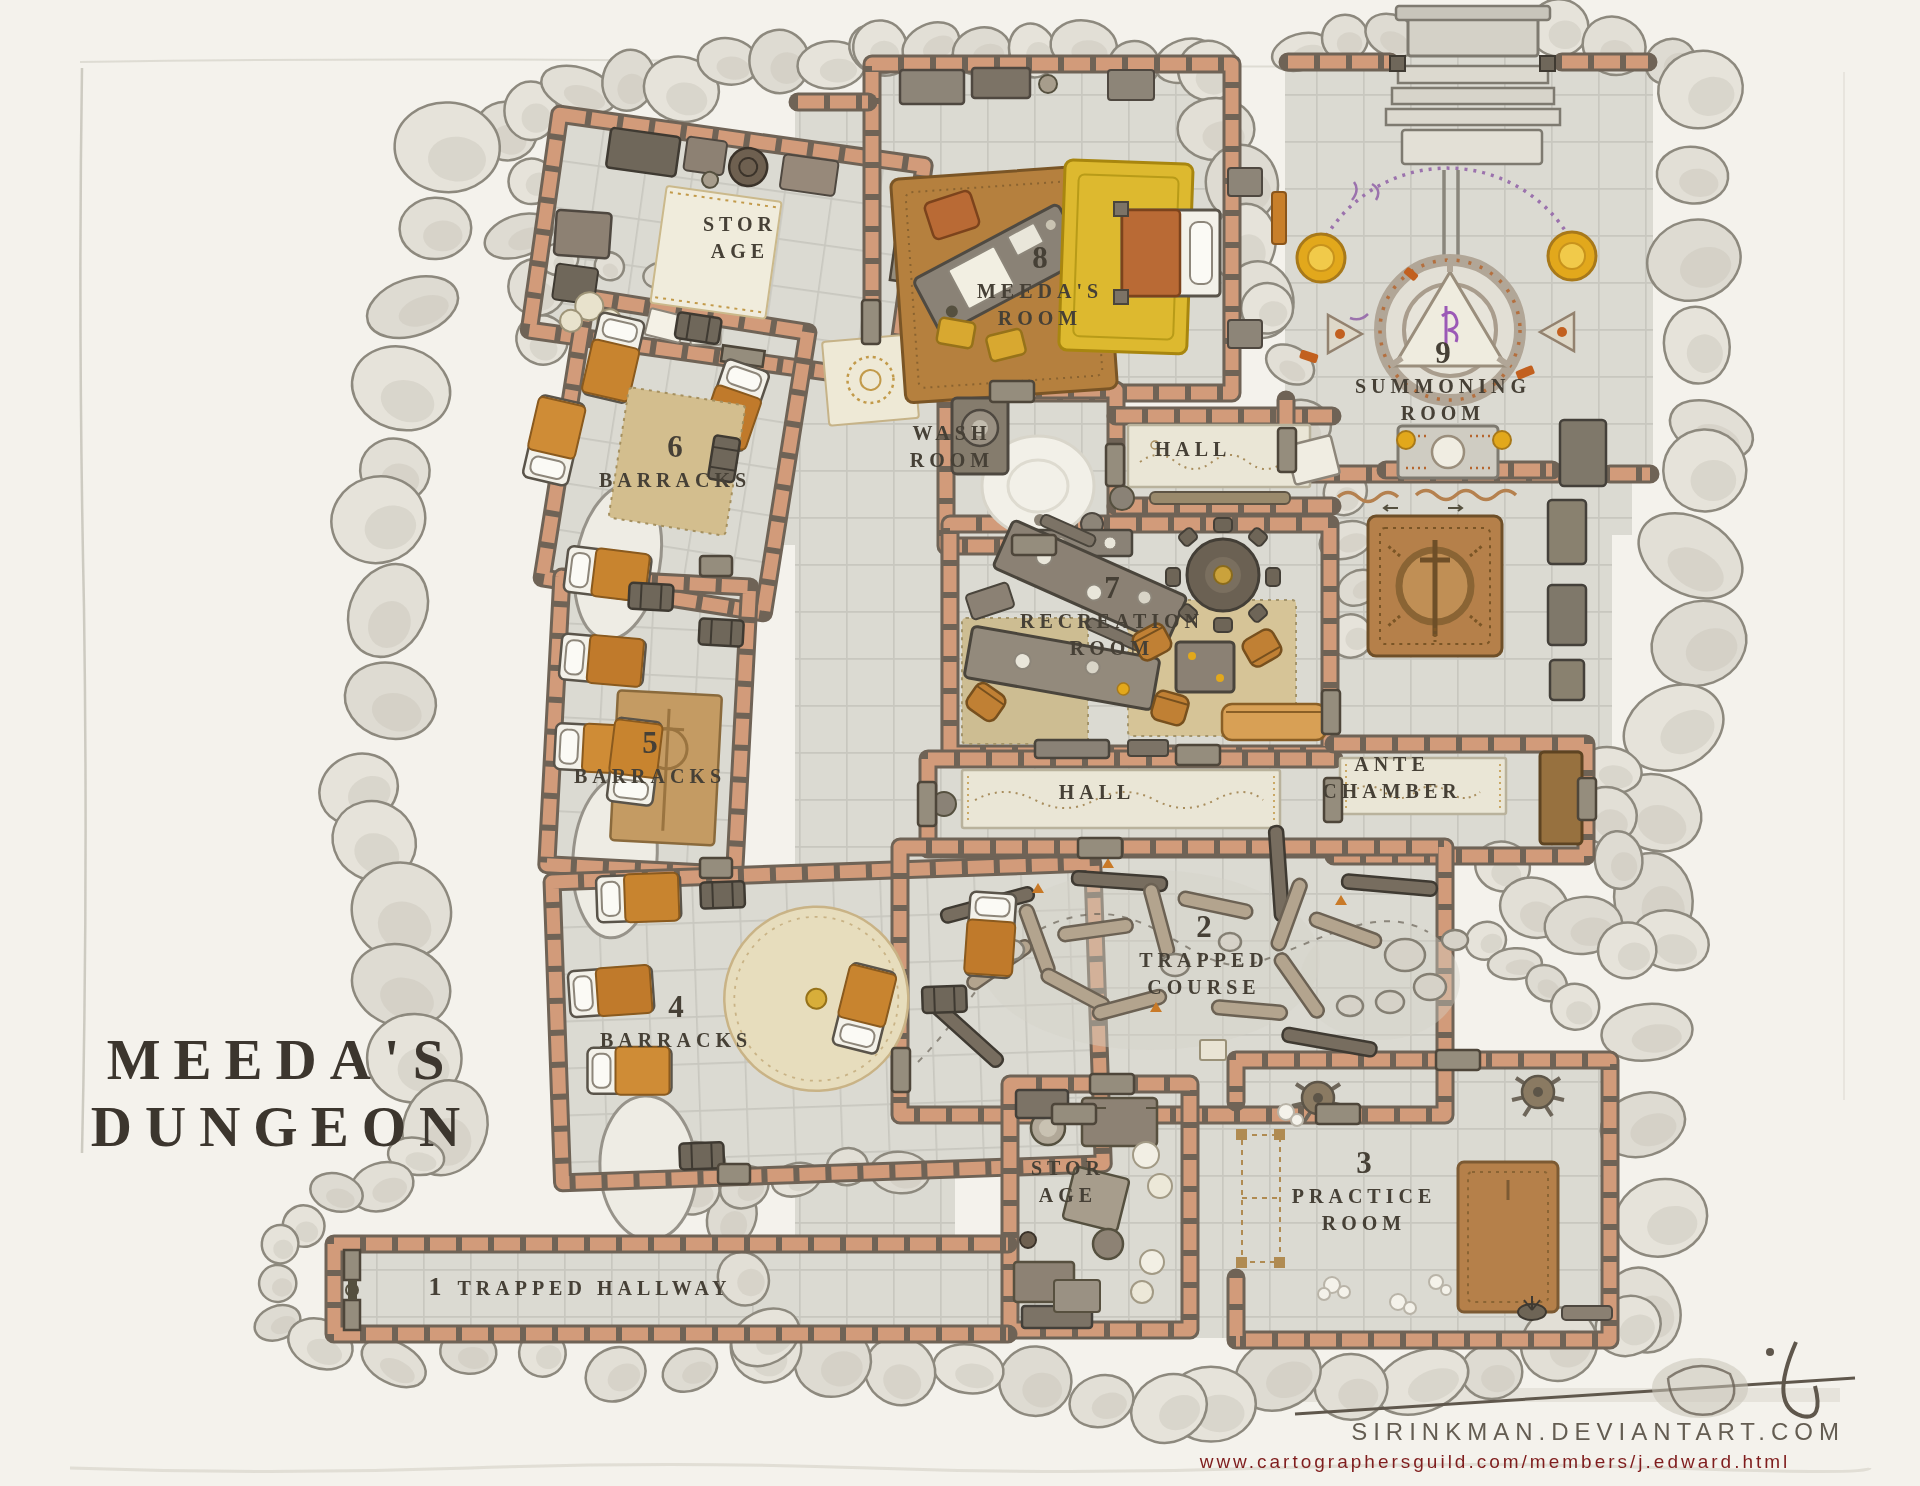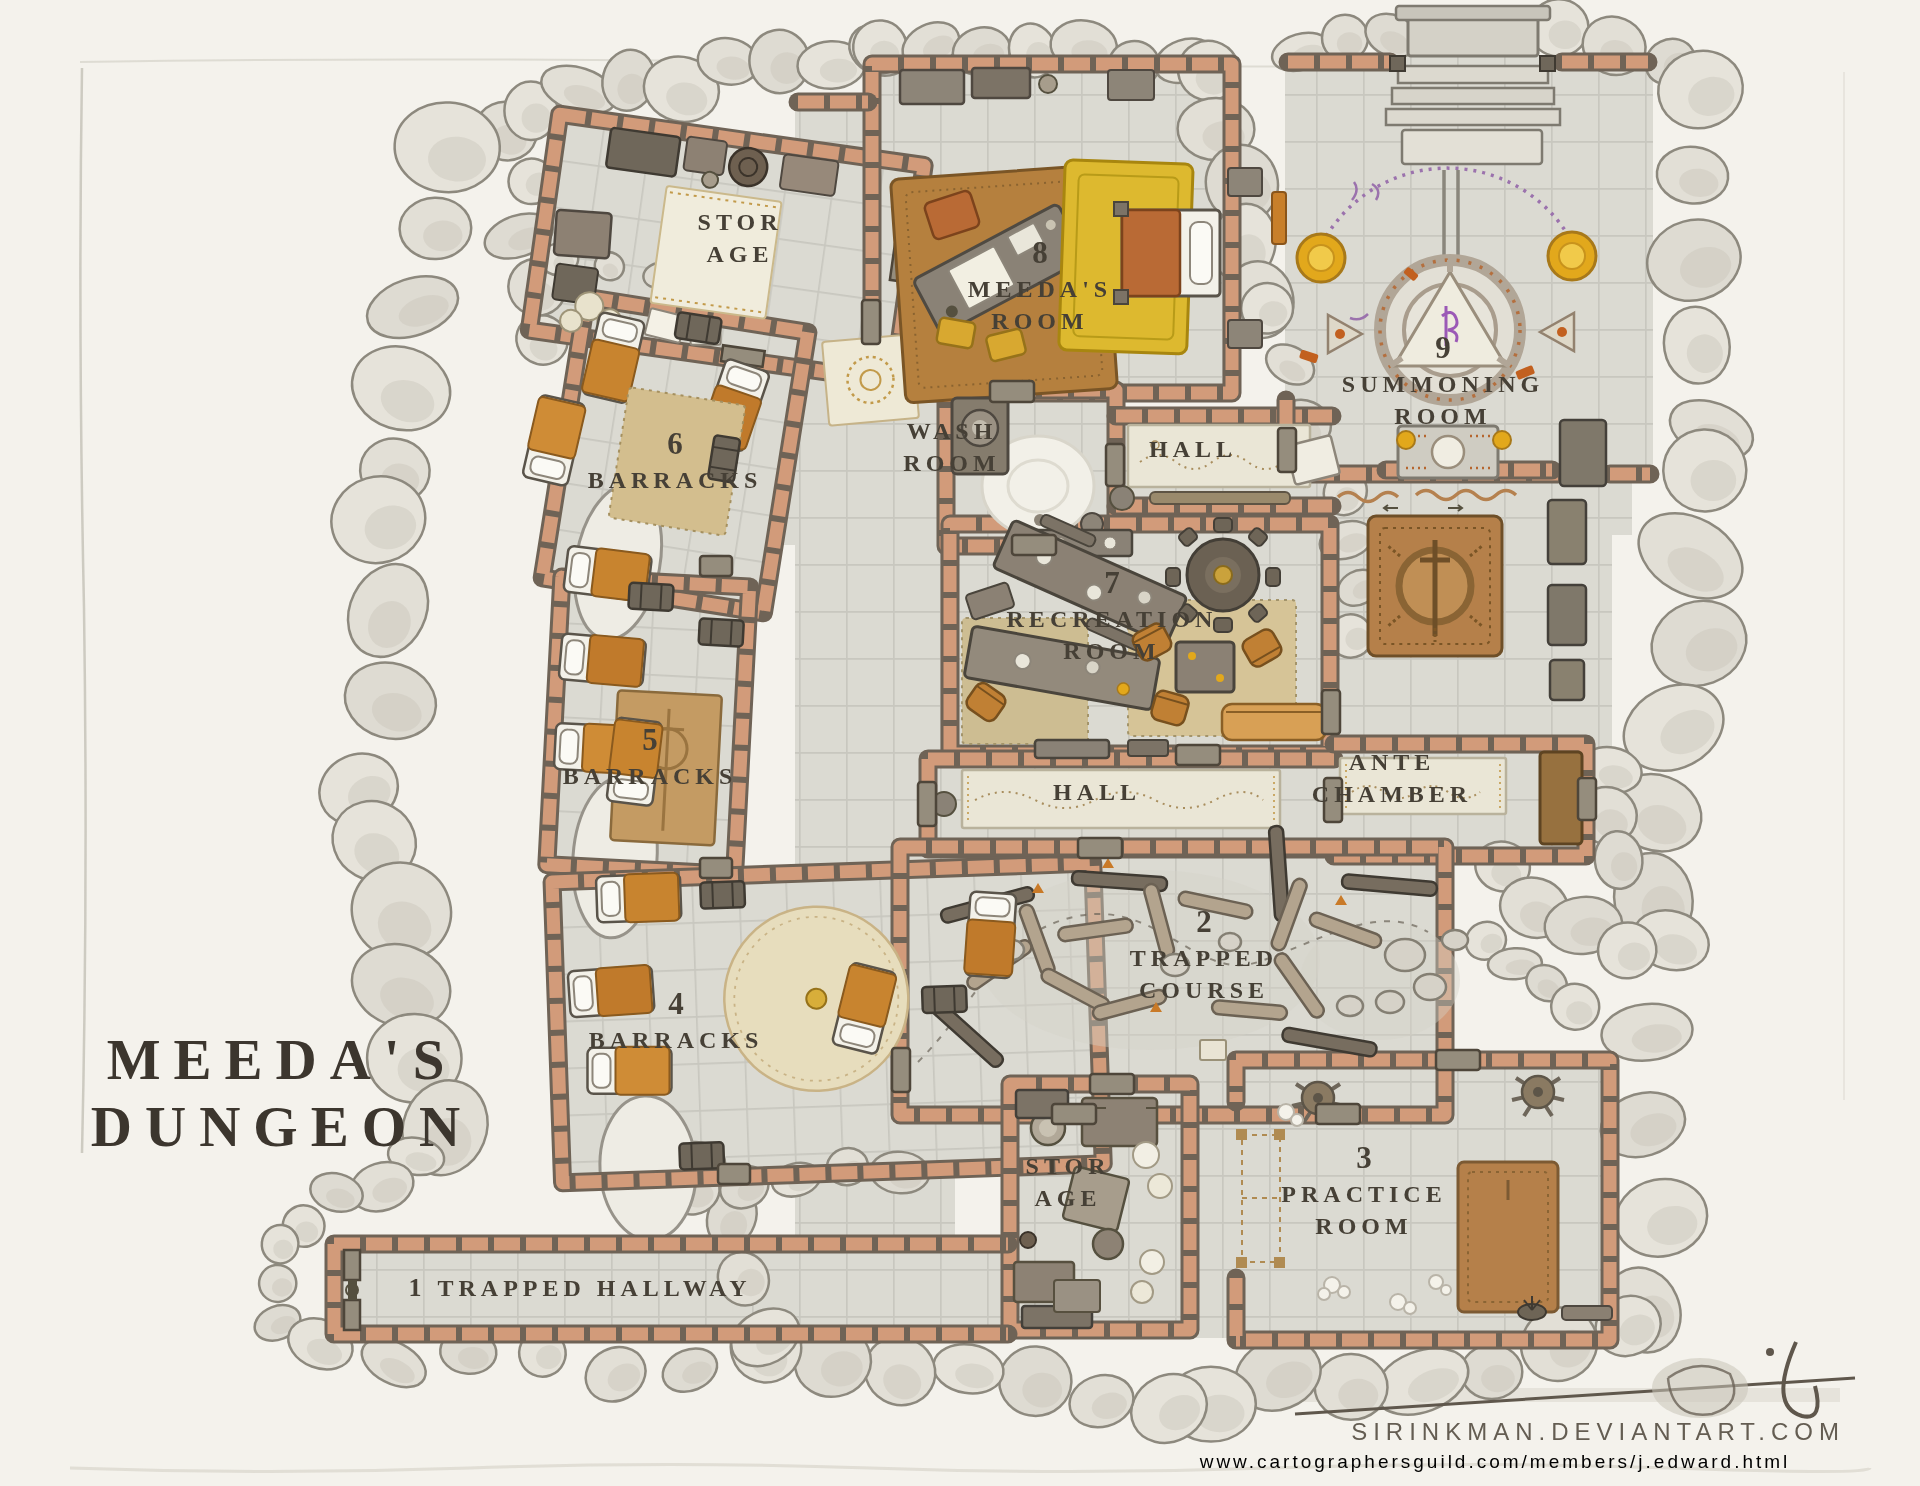--- a/index.html
+++ b/index.html
@@ -12,36 +12,36 @@
   svg{position:absolute;top:0;left:0;display:block;}
 
   
   .wallbase{fill:none;stroke:#6f6356;stroke-width:19;stroke-linecap:round;stroke-linejoin:round;}
   .wall{fill:none;stroke:#d29b7a;stroke-width:13;stroke-dasharray:26 6;stroke-linecap:butt;stroke-linejoin:round;}
   .floor{fill:url(#grid);}
   .door{fill:#958d7d;stroke:#4e463a;stroke-width:2.5;}
 
   .rlabel{position:absolute;transform:translate(-50%,-50%);text-align:center;color:#464036;z-index:6;}
   .rnum{font-size:31px;font-weight:700;line-height:1;margin-bottom:5px;}
-  .rname{font-size:24px;font-weight:700;letter-spacing:5px;line-height:1.34;white-space:pre-line;}
+  .rname{font-size:20px;font-weight:700;letter-spacing:5px;line-height:1.34;white-space:pre-line;}
   .inline-label{display:flex;gap:16px;align-items:baseline;justify-content:center;}
   .inline-label .rnum{margin-bottom:0;font-size:26px;}
 
   #title{
     position:absolute;left:52px;top:1026px;width:460px;z-index:6;
     text-align:center;font-size:57px;font-weight:700;letter-spacing:13px;
     line-height:1.18;color:#3c362e;white-space:pre-line;
   }
   #site{
     position:absolute;left:1335px;top:1418px;width:510px;z-index:6;text-align:right;
     font-family:"Liberation Sans",sans-serif;font-size:24px;letter-spacing:6px;color:#645d52;
   }
   #url{
     position:absolute;left:1145px;top:1451px;width:700px;z-index:6;text-align:center;
-    font-family:"Liberation Sans",sans-serif;font-size:19px;letter-spacing:3px;color:#000000;
+    font-family:"Liberation Sans",sans-serif;font-size:19px;letter-spacing:3px;color:#7f1d1d;
   }
 </style>
 </head>
 <body>
 
 <div id="map-stage">
 <svg width="1920" height="1486" viewBox="0 0 1920 1486">
   <defs>
     <pattern id="grid" width="47" height="47" patternUnits="userSpaceOnUse">
       <rect width="47" height="47" fill="#dbdad2"></rect>

